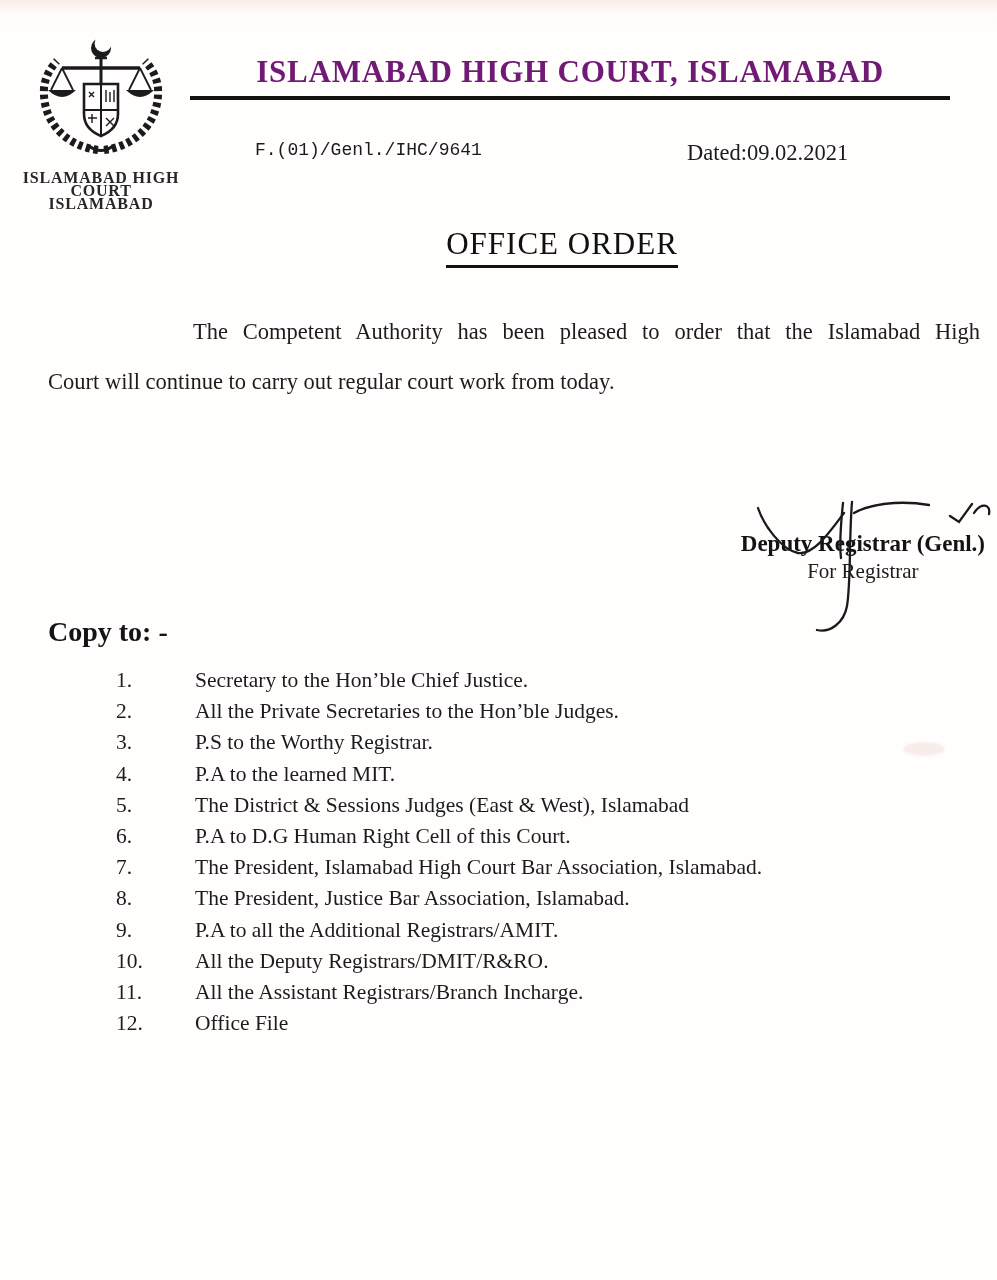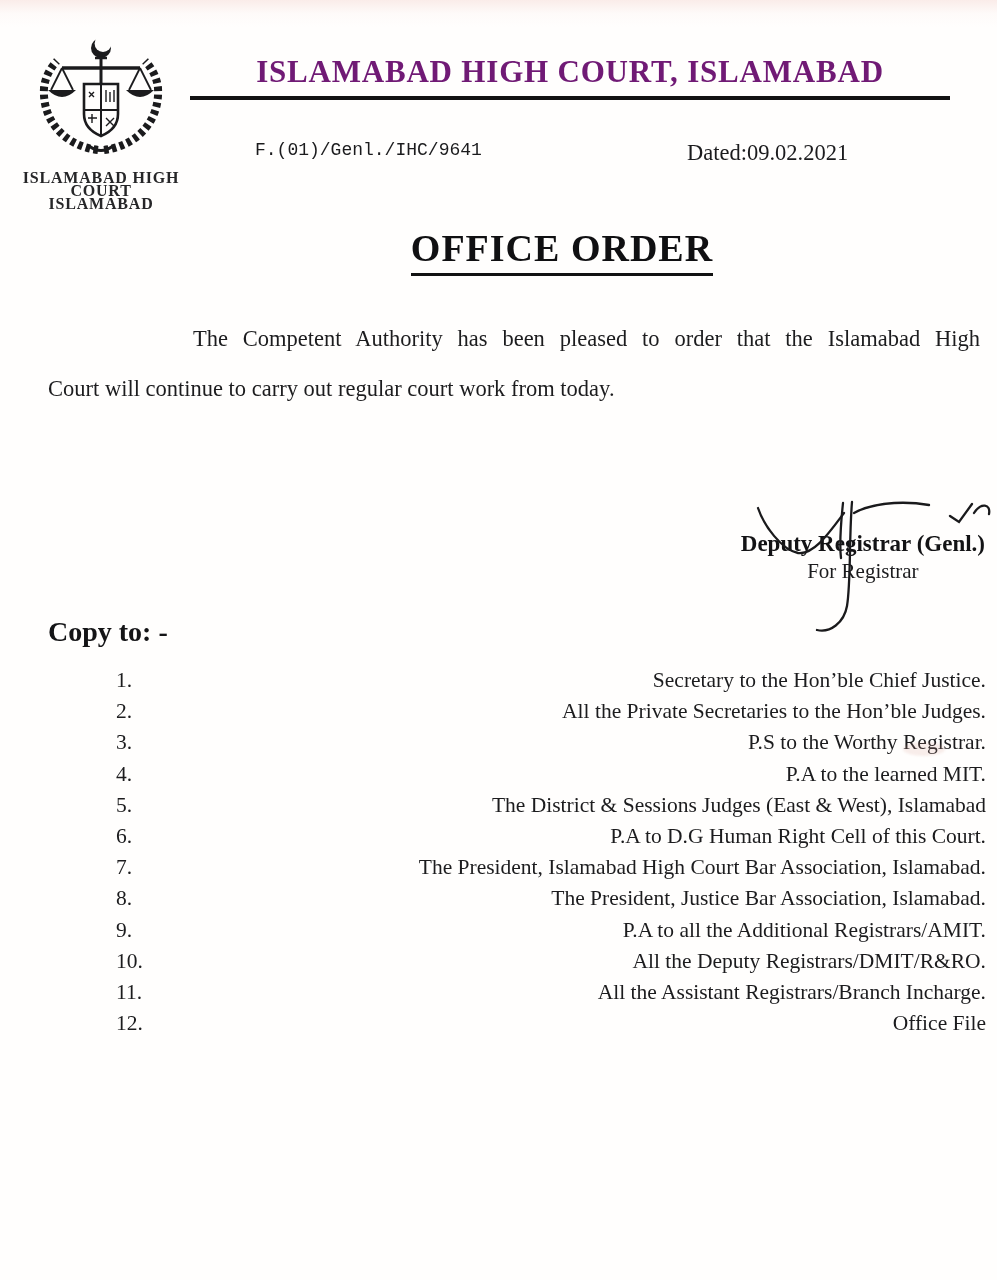--- a/index.html
+++ b/index.html
@@ -26,38 +26,38 @@
     margin:0;text-align:center;
     font-size:31px;font-weight:bold;letter-spacing:0.8px;
     border-bottom:4px solid #121212;padding-bottom:6px;
     color:#701a75;
   }
   .file-no{position:absolute;left:255px;top:140px;font-size:18px;font-family:Liberation Mono, monospace;}
   .date{position:absolute;left:687px;top:140px;font-size:22.5px;}
   
   .subject-wrap{position:absolute;left:132px;top:226px;width:860px;text-align:center;}
   .subject{
-    display:inline-block;font-size:38px;font-weight:bold;letter-spacing:1px;
+    display:inline-block;font-size:31px;font-weight:normal;letter-spacing:1px;
     border-bottom:3.5px solid #121212;padding-bottom:3px;color:#101012;
   }
   
-  .body-para{position:absolute;left:48px;top:326px;width:932px;font-size:22.5px;color:#1c1c1e;}
+  .body-para{position:absolute;left:48px;top:319px;width:932px;font-size:22.5px;color:#1c1c1e;}
   .body-line1{text-align:justify;text-align-last:justify;text-indent:145px;}
   .body-line2{margin-top:24px;text-align:left;}
   
   .sig-block{position:absolute;top:531px;right:12px;text-align:center;}
   .sig-title{font-size:23px;font-weight:bold;color:#131315;}
   .sig-for{font-size:21px;margin-top:2px;color:#1c1c1e;}
   .sig-ink{position:absolute;left:688px;top:492px;pointer-events:none;}
   
   .copy-label{position:absolute;left:48px;top:616px;font-size:28px;font-weight:bold;color:#141416;}
   .copy-list{position:absolute;left:116px;top:668px;width:870px;}
   .copy-row{display:flex;align-items:baseline;height:31.2px;font-size:21.5px;color:#1c1c1e;}
   .copy-num{width:79px;flex:0 0 79px;}
-  .copy-txt{flex:1;text-align:right;}
+  .copy-txt{flex:1;}
   .smudge{position:absolute;left:903px;top:742px;width:42px;height:14px;border-radius:50%;
     background:rgba(214,160,150,0.18);filter:blur(1px);pointer-events:none;}
 </style>
 </head>
 <body>
 
 <div class="page">
   <div class="top-noise"></div>
 
   <div class="emblem">

